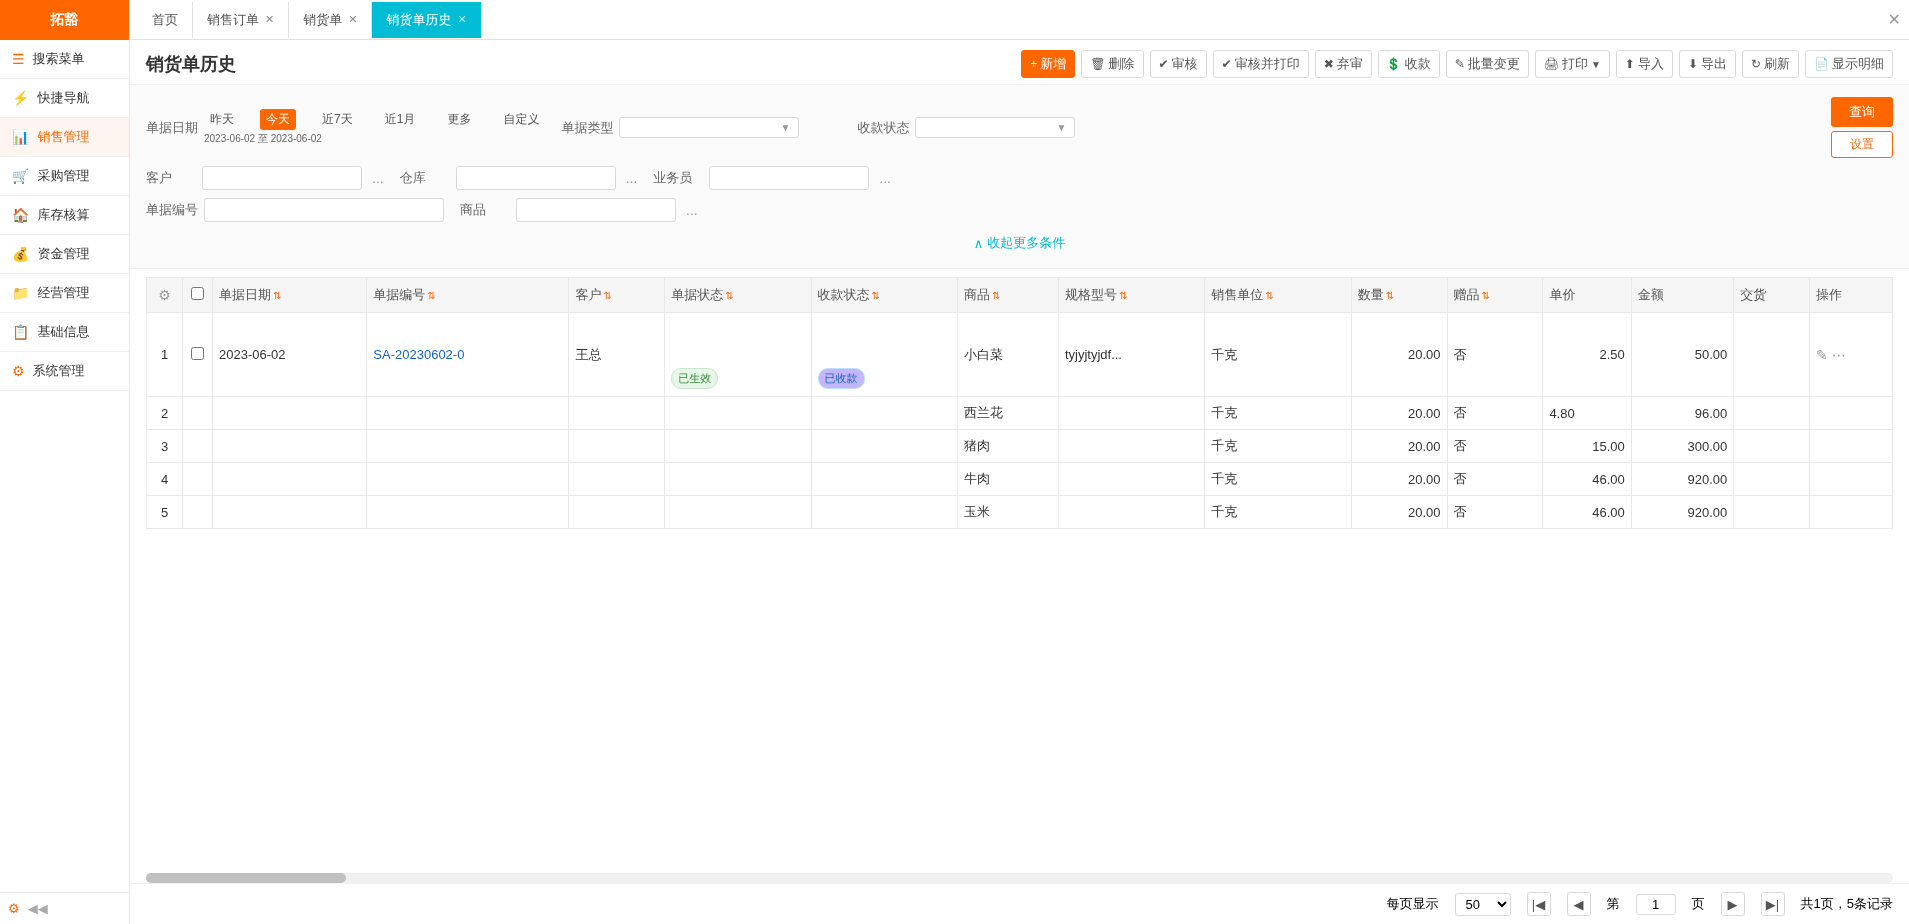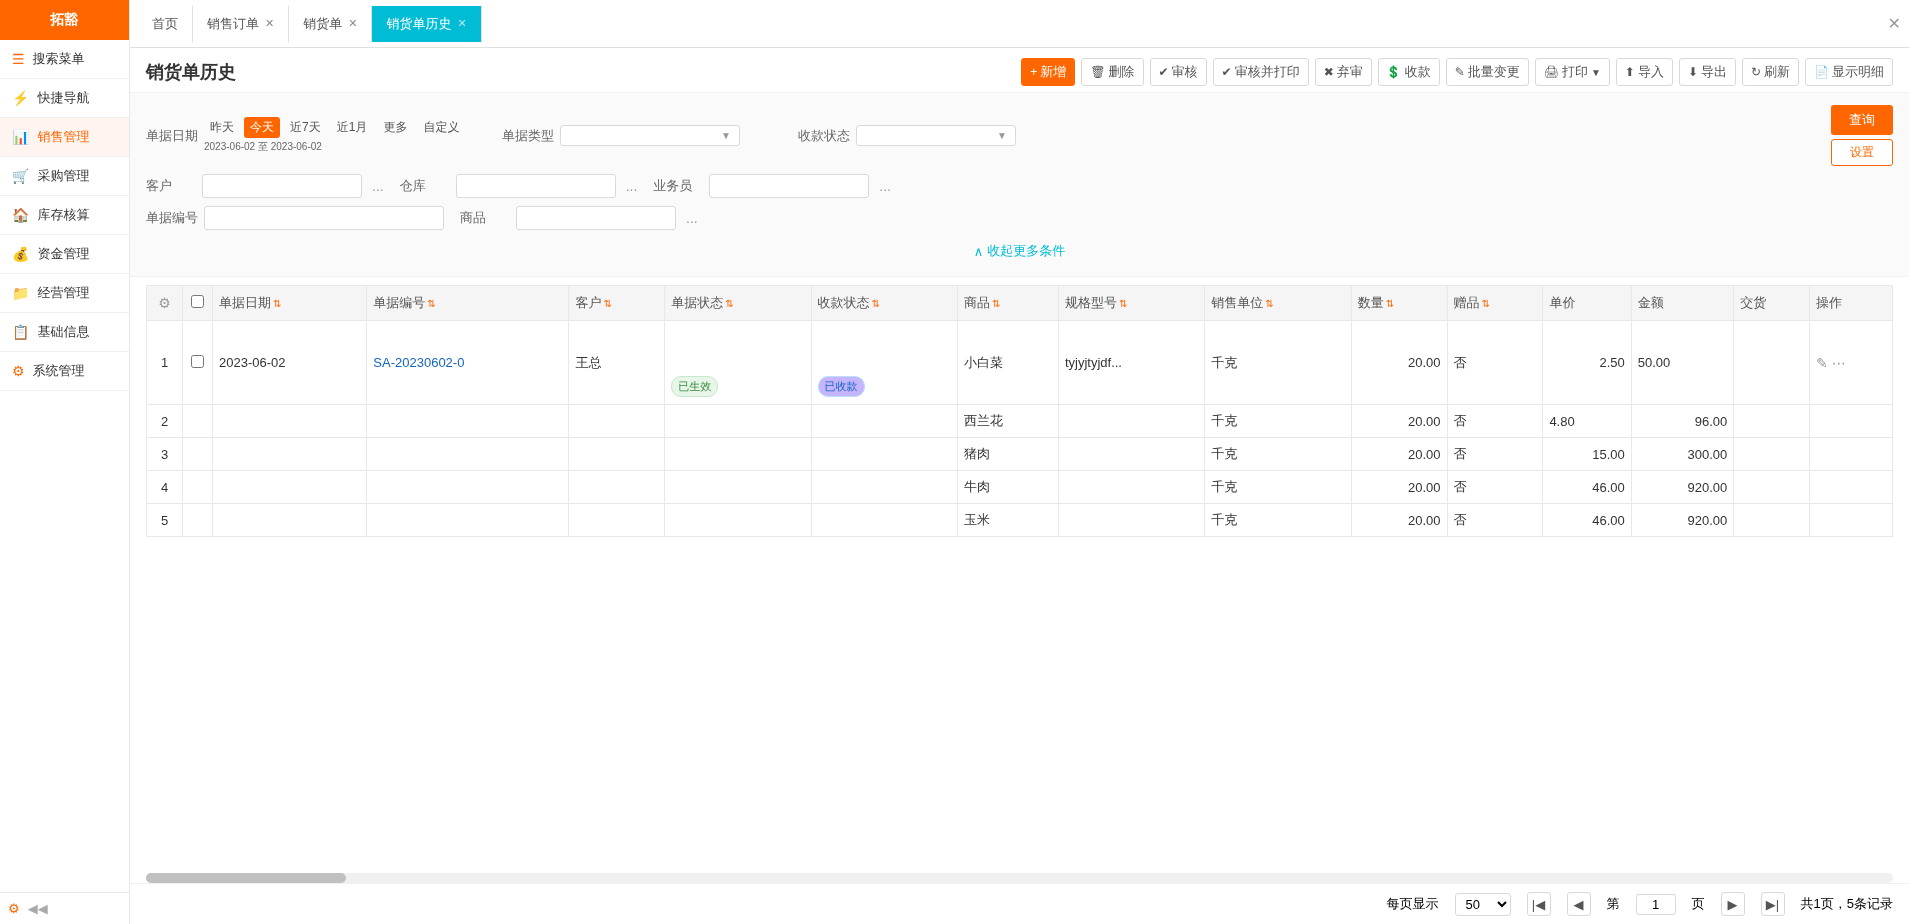--- a/index.html
+++ b/index.html
@@ -46,21 +46,21 @@
     
     .main { flex: 1; display: flex; flex-direction: column; overflow: hidden; }
 
     
     .tab-bar {
       display: flex;
       align-items: center;
       background: #fff;
       border-bottom: 1px solid #e0e0e0;
       padding: 0 8px;
-      height: 48px;
+      height: 40px;
       flex-shrink: 0;
     }
     .tab {
       display: flex;
       align-items: center;
       padding: 0 14px;
       height: 36px;
       cursor: pointer;
       color: #555;
       border-right: 1px solid #e0e0e0;
@@ -158,21 +158,21 @@
       border-radius: 3px;
       padding: 4px 8px;
       background: #fff;
       color: #333;
       width: 160px;
       font-size: 12px;
     }
     .filter-date-bar {
       display: flex;
       align-items: center;
-      gap: 4px;
+      gap: 20px;
       text-align: center;
     }
     .date-option {
       padding: 2px 6px;
       cursor: pointer;
       color: #555;
       font-size: 12px;
       border-radius: 3px;
     }
     .date-option.active {
@@ -658,21 +658,21 @@
       </td>
       <td>
         <span class="badge badge-blue">已收款</span>
       </td>
       <td>小白菜</td>
       <td>tyjyjtyjdf...</td>
       <td>千克</td>
       <td style="text-align:right;">20.00</td>
       <td>否</td>
       <td style="text-align:right;">2.50</td>
-      <td style="">50.00</td>
+      <td style="text-align:right;">50.00</td>
       <td></td>
       <td>
         <div class="row-action">
                   <span class="row-action-icon">✎</span>
                   <span class="row-action-icon">⋯</span>
                 </div>
       </td>
     </tr>
             <tr>
       <td class="col-num">2</td>

